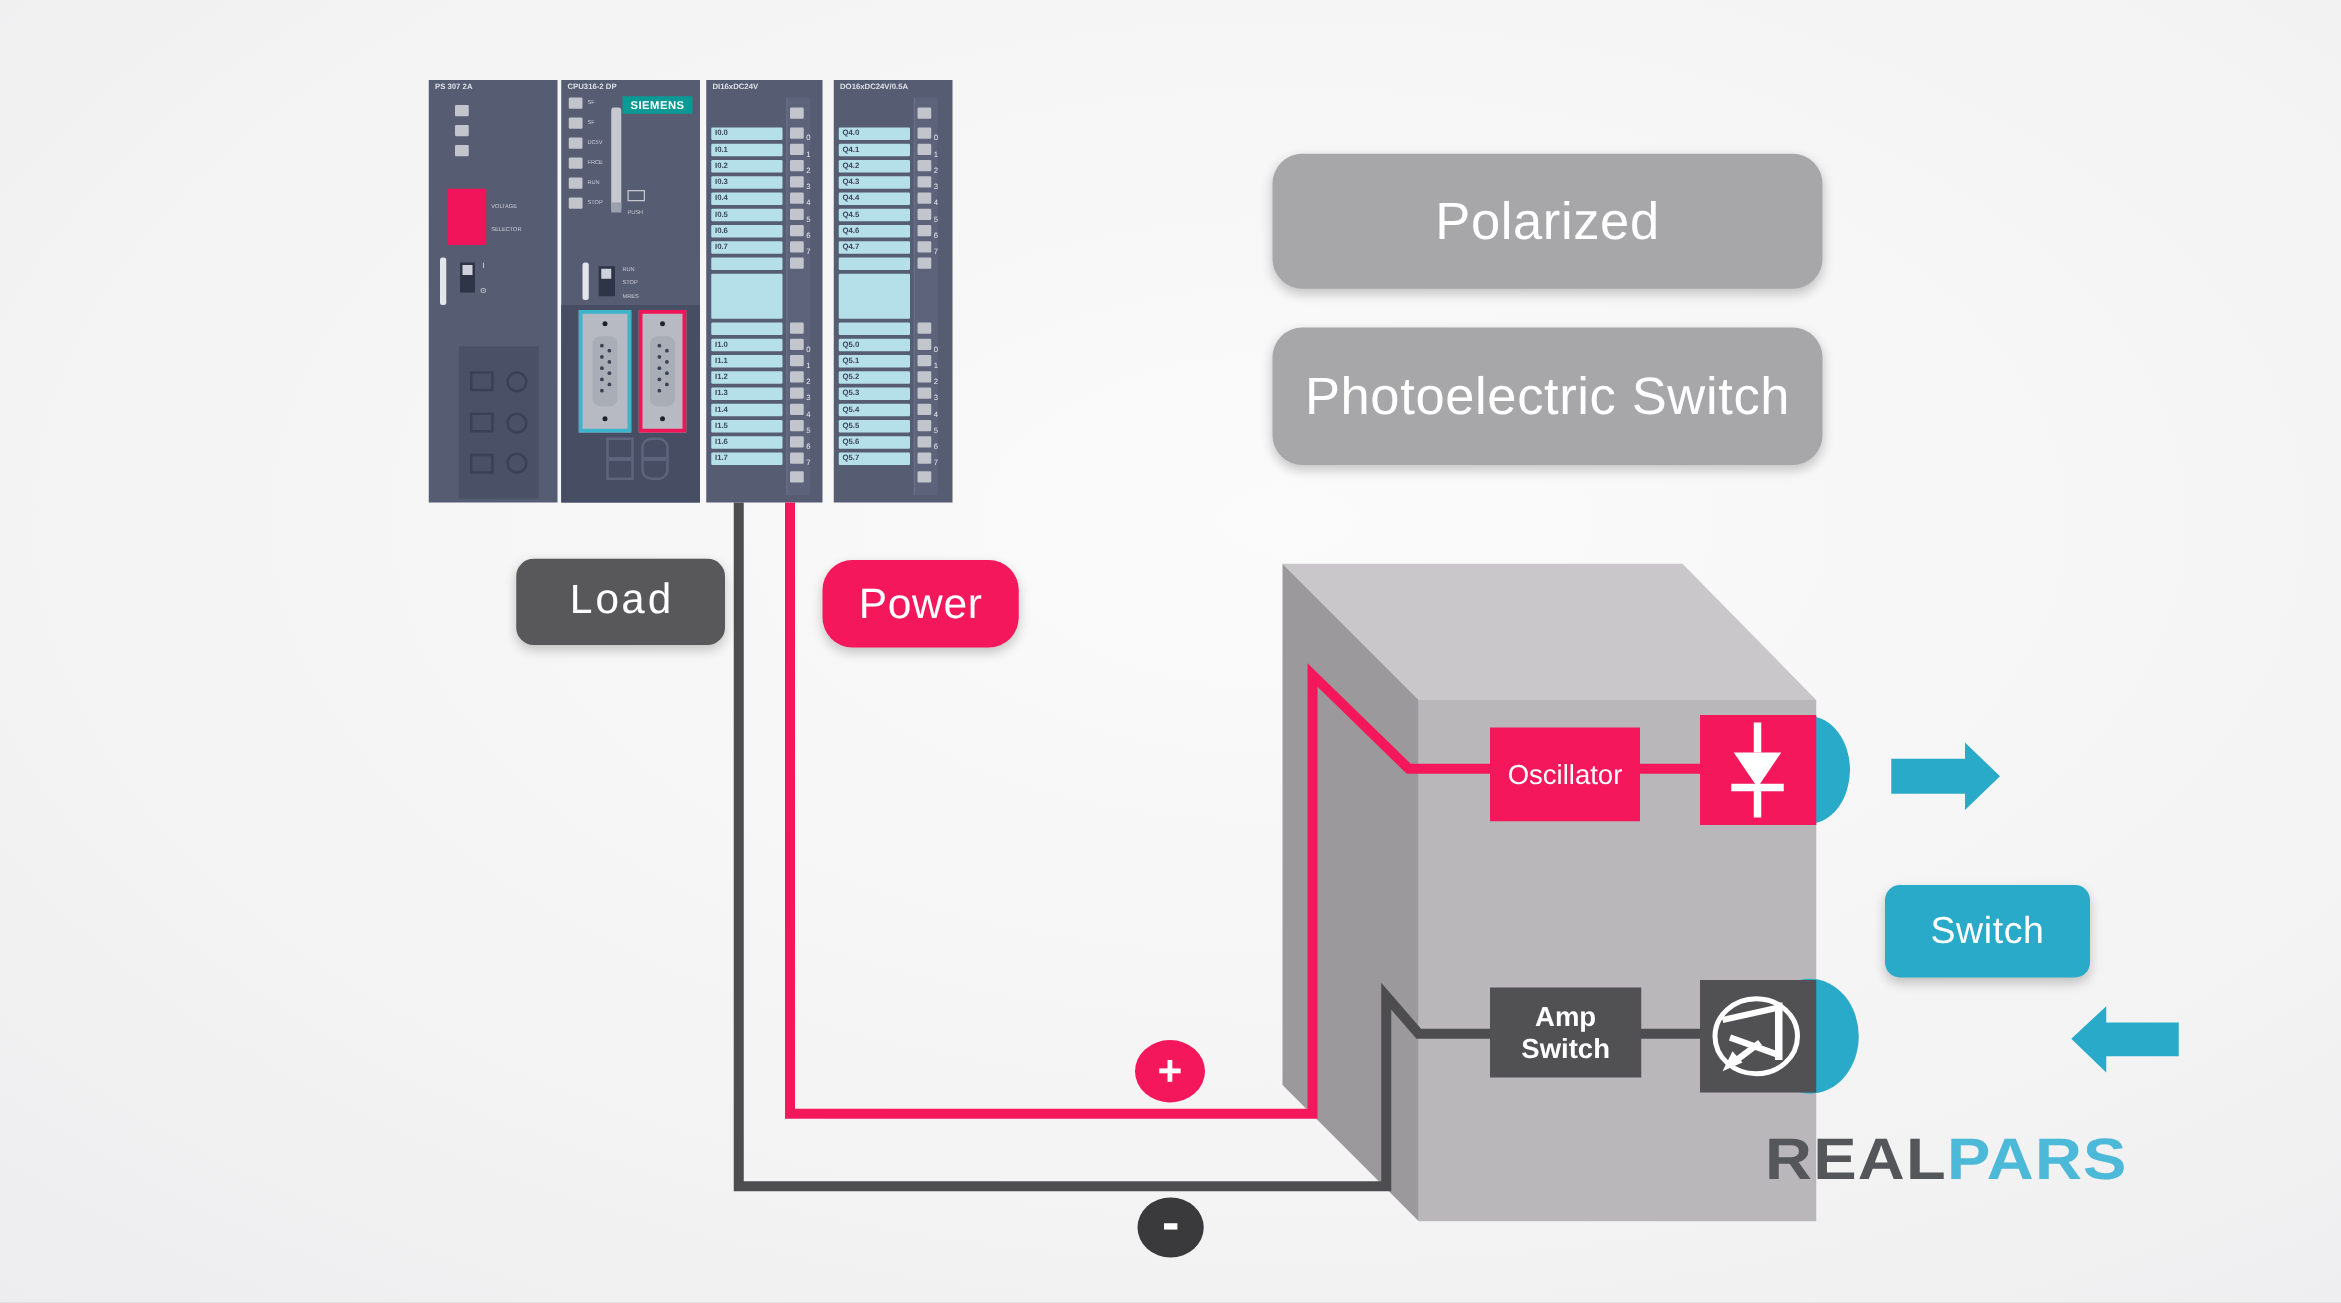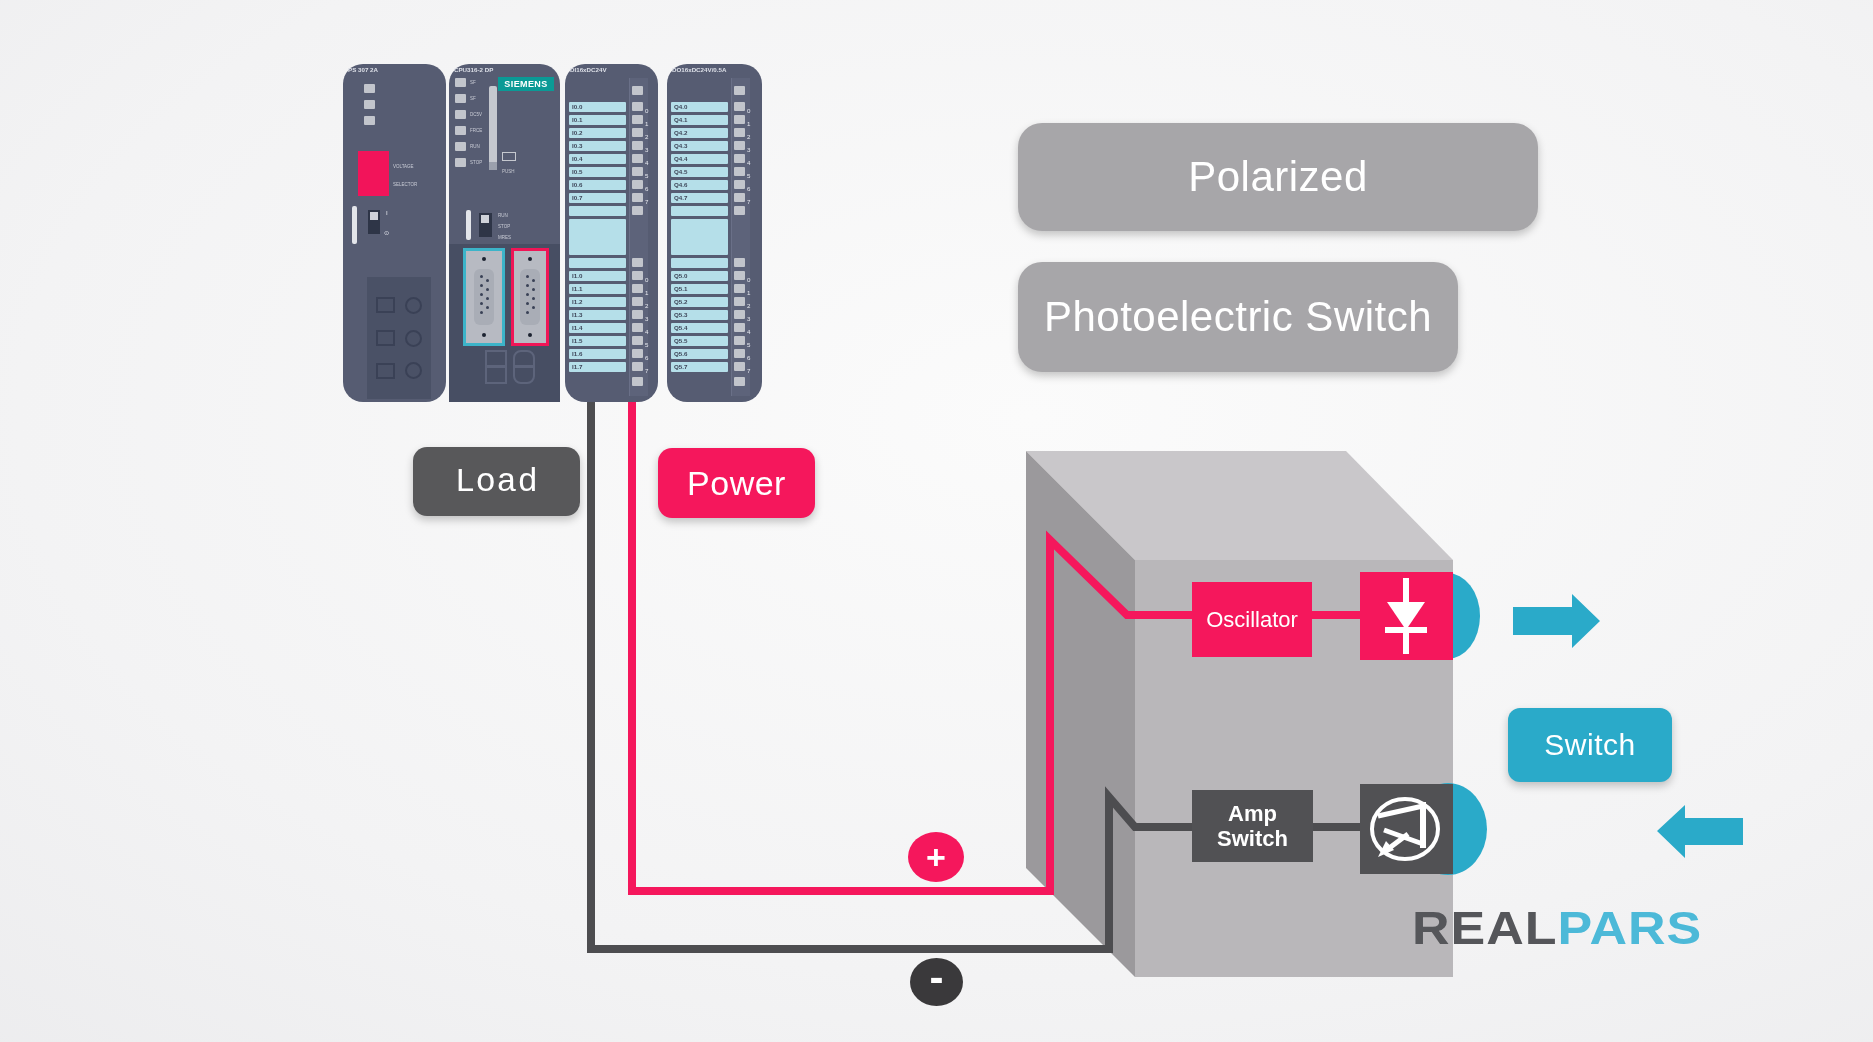--- a/index.html
+++ b/index.html
@@ -4,31 +4,31 @@
 <style>
   html,body{margin:0;padding:0;background:#ddd;}
   .canvas{position:relative;width:1873px;height:1042px;overflow:hidden;
     font-family:"Liberation Sans",sans-serif;
     background:radial-gradient(120% 120% at 55% 40%, #fbfbfb 0%, #f3f3f4 45%, #eaeaec 78%, #e1e1e3 100%);}
   
   .tag{position:absolute;display:flex;align-items:center;justify-content:center;
     color:#fff;box-shadow:0 4px 9px rgba(0,0,0,.22);letter-spacing:.5px;}
   .tag.gray{background:#a7a6a9;border-radius:24px;font-size:42px;}
   .tag.dark{background:#58585a;border-radius:14px;font-size:34px;}
-  .tag.pink{background:#f5175c;border-radius:14px;font-size:34px;}
+  .tag.pink{background:#f5175c;border-radius:24px;font-size:34px;}
   .tag.cyan{background:#2aaac9;border-radius:12px;font-size:30px;}
   
   .comp{position:absolute;display:flex;align-items:center;justify-content:center;color:#fff;text-align:center;}
   .comp.pinkc{background:#f5175c;text-align:center;}
   .comp.darkc{background:#515154;}
   .node{position:absolute;display:flex;align-items:center;justify-content:center;
     color:#fff;border-radius:50%;font-weight:bold;}
   
   .plc{position:absolute;left:343px;top:64px;width:419px;height:338px;}
-  .mod{position:absolute;top:0;height:338px;background:#565c72;border-radius:20px;}
+  .mod{position:absolute;top:0;height:338px;background:#565c72;}
   .mod-title{position:absolute;left:5px;top:3px;color:#dde0e8;font-weight:bold;}
   .t6{font-size:10px;transform:scale(.62);transform-origin:0 0;display:inline-block;white-space:nowrap;line-height:10px;}
   .t5{font-size:9px;transform:scale(.5);transform-origin:0 0;display:inline-block;white-space:nowrap;line-height:9px;}
   .led{position:absolute;width:11px;height:9px;background:#c2c5cc;border-radius:1px;}
   
   .vsel{position:absolute;left:15px;top:87px;width:31px;height:45px;background:#f2145a;}
   .vsel-txt{position:absolute;left:50px;top:93px;color:#c9ccd6;}
   .slider{position:absolute;background:#e3e5ea;border-radius:2px;}
   .toggle{position:absolute;background:#2e3547;}
   .toggle i{position:absolute;left:2px;top:2px;width:8px;height:8px;background:#cfd2da;display:block;}
@@ -410,21 +410,21 @@
     <svg width="93" height="90" viewBox="0 0 93 90">
       <ellipse cx="45" cy="45" rx="33" ry="30" fill="none" stroke="#fff" stroke-width="4"></ellipse>
       <line x1="63" y1="18" x2="63" y2="64" stroke="#fff" stroke-width="6"></line>
       <line x1="18" y1="32" x2="63" y2="22" stroke="#fff" stroke-width="5"></line>
       <line x1="63" y1="60" x2="24" y2="46" stroke="#fff" stroke-width="5"></line>
       <line x1="48" y1="50" x2="24" y2="68" stroke="#fff" stroke-width="5"></line>
       <polygon points="18,73 34,66 26,57" fill="#fff"></polygon>
     </svg>
   </div>
 
-  <div class="tag gray" style="left:1018px;top:123px;width:520px;height:108px;">
+  <div class="tag gray" style="left:1018px;top:123px;width:440px;height:108px;">
       <span>Polarized</span>
     </div>
   <div class="tag gray" style="left:1018px;top:262px;width:440px;height:110px;">
       <span>Photoelectric Switch</span>
     </div>
   <div class="tag dark" style="left:413px;top:447px;width:167px;height:69px;font-family:Liberation Mono, monospace;">
       <span>Load</span>
     </div>
   <div class="tag pink" style="left:658px;top:448px;width:157px;height:70px;">
       <span>Power</span>

